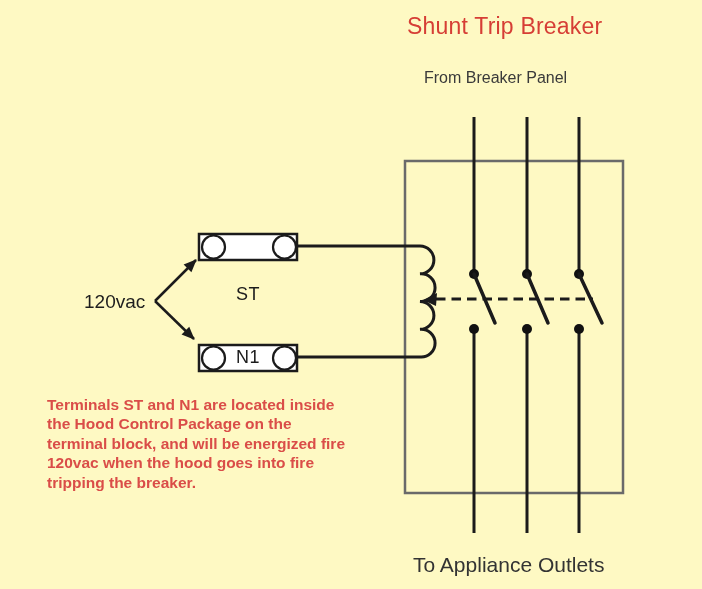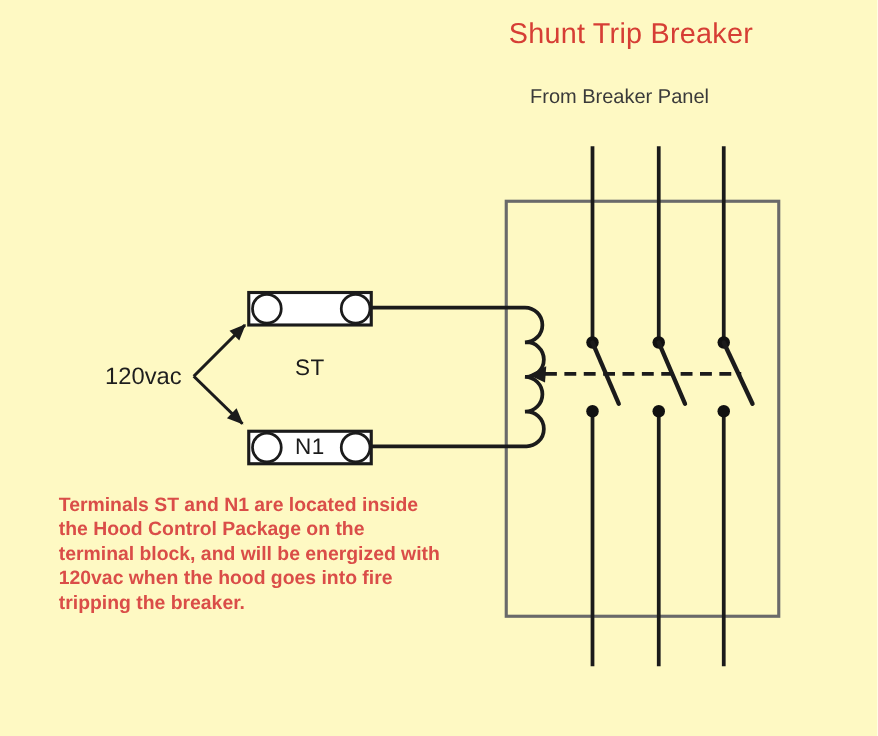--- a/index.html
+++ b/index.html
@@ -75,26 +75,27 @@
       <circle cx="213.5" cy="358" r="11.5" fill="#ffffff" stroke="#1b1b1b" stroke-width="2.2"></circle>
       <circle cx="284.5" cy="358" r="11.5" fill="#ffffff" stroke="#1b1b1b" stroke-width="2.2"></circle>
     </g>
 
     <path d="M155,301 L196,260" stroke="#1b1b1b" stroke-width="2.5" fill="none" marker-end="url(#arrowhead)"></path>
     <path d="M155,301 L194,339" stroke="#1b1b1b" stroke-width="2.5" fill="none" marker-end="url(#arrowhead)"></path>
   </svg>
 
   <div class="lbl title">Shunt Trip Breaker</div>
   <div class="lbl from-label">From Breaker Panel</div>
+  <div class="lbl to-label">To Appliance Outlets</div>
   <div class="lbl voltage-label">120vac</div>
 
   <div class="term-label term-st">ST</div>
   <div class="term-label term-n1">N1</div>
 
   <div class="notes">
     <div>Terminals ST and N1 are located inside</div>
     <div>the Hood Control Package on the</div>
-    <div>terminal block, and will be energized with</div>
+    <div>terminal block, and will be energized fire</div>
     <div>120vac when the hood goes into fire</div>
     <div>tripping the breaker.</div>
   </div>
 
 </div>
 
 </body></html>

